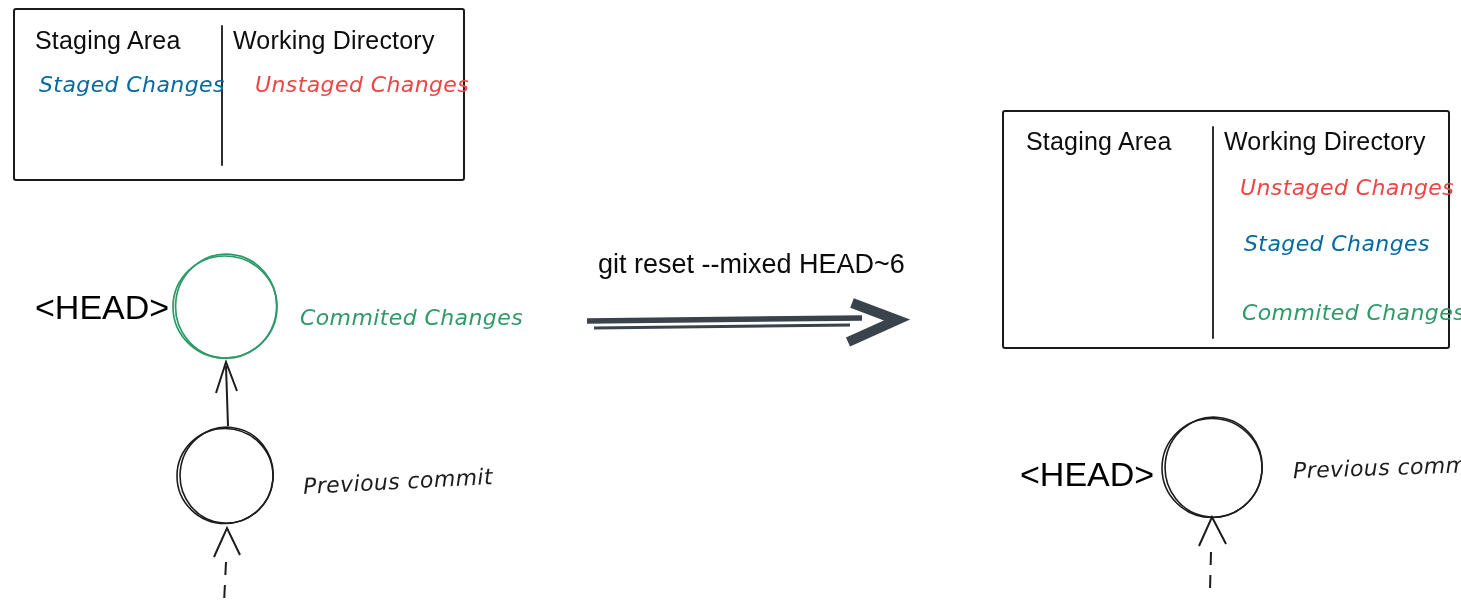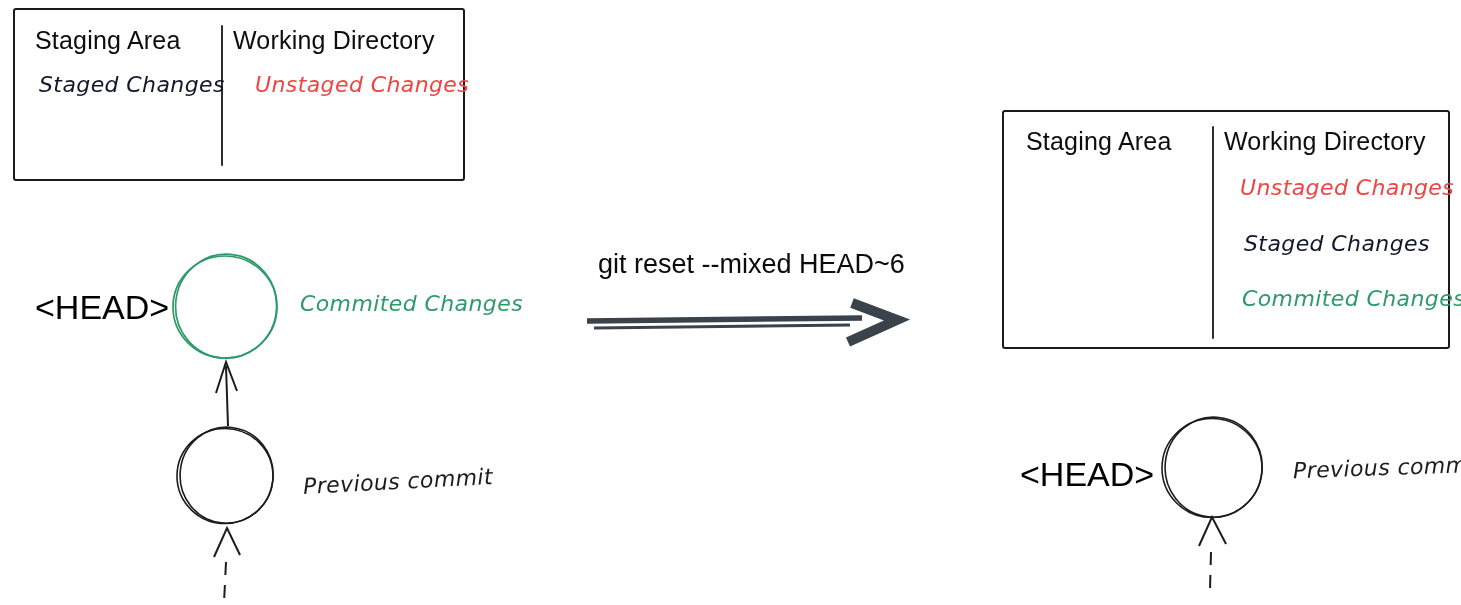--- a/index.html
+++ b/index.html
@@ -14,23 +14,23 @@
   }
   #before-box{left:13px;top:8px;width:452px;height:173px;}
   #after-box{left:1002px;top:110px;width:448px;height:239px;}
   .box-header{font-size:25px;color:#0d0d0d;letter-spacing:.2px;}
   .divider{position:absolute;width:2px;background:#2e2e2e;border-radius:1px;}
   #before-box .divider{left:206px;top:15px;height:141px;}
   #after-box .divider{left:208px;top:14px;height:213px;}
   .hand{
     font-family:"DejaVu Sans", sans-serif;font-style:italic;font-size:22px;letter-spacing:.4px;
   }
-  .blue{color:#0f172a;}
+  .blue{color:#0369a1;}
   .orange{color:#ef4444;}
-  .green{color:#2e9a68;}
+  .green{color:#2e9a68;margin-top:14px;}
   .ink{color:#1c1c1c;}
   .ref-label{font-size:34px;color:#000000;}
   #command-label{left:598px;top:249px;font-size:27px;color:#0b0b0b;}
   .tilt-l{transform:rotate(-3deg);}
   .tilt-r{transform:rotate(-2deg);}
 </style>
 </head>
 <body>
 
 <div id="canvas">

